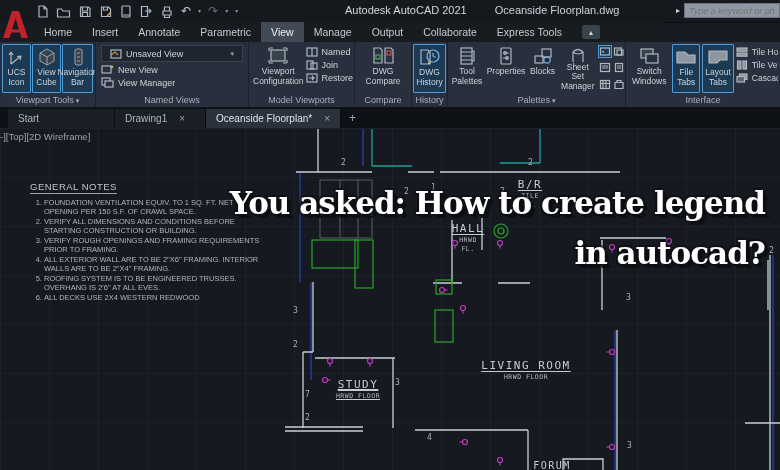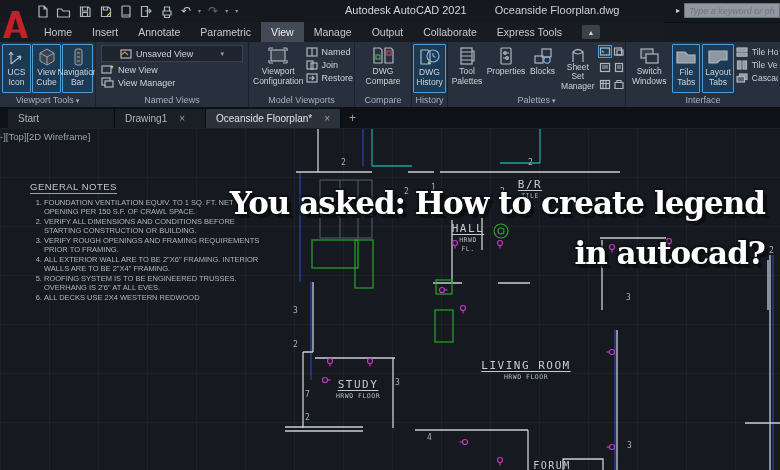--- a/index.html
+++ b/index.html
@@ -32,21 +32,21 @@
   .panel-body{flex:1;display:flex;padding:2px 2px 0 2px;overflow:hidden;}
   .panel-title{height:14px;line-height:14px;text-align:center;font-size:9px;color:#a7b0ba;white-space:nowrap;overflow:hidden;}
   .panel-title .pt-caret{font-size:7px;margin-left:2px;}
   .bigbtn{display:flex;flex-direction:column;align-items:center;justify-content:flex-start;
     font-size:8.5px;line-height:9.5px;color:#ccd3da;padding:2px 2px;text-align:center;box-sizing:border-box;}
   .bigbtn svg{display:block;margin-bottom:1px;}
   .bigbtn.on{background:#1d3a54;border:1px solid #4e9cd8;border-radius:1px;}
   .rowbtn{display:flex;align-items:center;gap:4px;font-size:9px;color:#ccd3da;white-space:nowrap;overflow:hidden;}
   .rowbtn svg{flex:none;}
   .combo{display:flex;align-items:center;gap:4px;background:#1f252e;border:1px solid #39424e;height:15px;
-    font-size:9px;color:#ccd3da;padding:0 18px;}
+    font-size:9px;color:#ccd3da;padding:0 8px;}
   .combo .caret{margin-left:auto;font-size:7px;color:#9aa2ab;}
   svg.icon{stroke:#aeb7c0;fill:none;stroke-width:1.2;}
   
   #doc-tabs{position:absolute;left:0;top:107px;width:780px;height:21px;background:#0e1115;display:flex;align-items:flex-end;padding-left:8px;box-sizing:border-box;}
   .dtab{height:19px;line-height:19px;padding:0 10px;font-size:10px;color:#aeb5bd;background:#1a1f26;
     border-right:1px solid #0a0c0f;display:flex;align-items:center;gap:12px;min-width:70px;}
   .dtab .x{font-size:10px;color:#98a0a8;}
   .dtab.active{background:#2c323c;color:#dfe3e7;}
   #tab-add{margin-left:8px;font-size:12px;color:#9aa2ab;line-height:19px;}
   
@@ -506,21 +506,21 @@
   </div>
   <div class="room" style="left:446px;top:94px;width:44px;">
     <span class="rname">HALL</span>
       <span class="rsub">HRWD</span>
       <span class="rsub">FL.</span>
   </div>
   <div class="room" style="left:468px;top:231px;width:116px;">
     <span class="rname">LIVING ROOM</span>
       <span class="rsub">HRWD FLOOR</span>
   </div>
-  <div class="room" style="left:312px;top:250px;width:92px;">
+  <div class="room" style="left:312px;top:250px;width:92px;text-decoration:underline;">
     <span class="rname">STUDY</span>
       <span class="rsub">HRWD FLOOR</span>
   </div>
   <div class="room" style="left:346px;top:305px;width:92px;margin-top:47px;">
     <span class="rname">DINING</span>
       <span class="rname">ROOM</span>
       <span class="rsub">HRWD FLOOR</span>
   </div>
   <div class="room" style="left:512px;top:332px;width:80px;">
     <span class="rname" style="text-decoration:none;font-size:10px;">FORUM</span>

